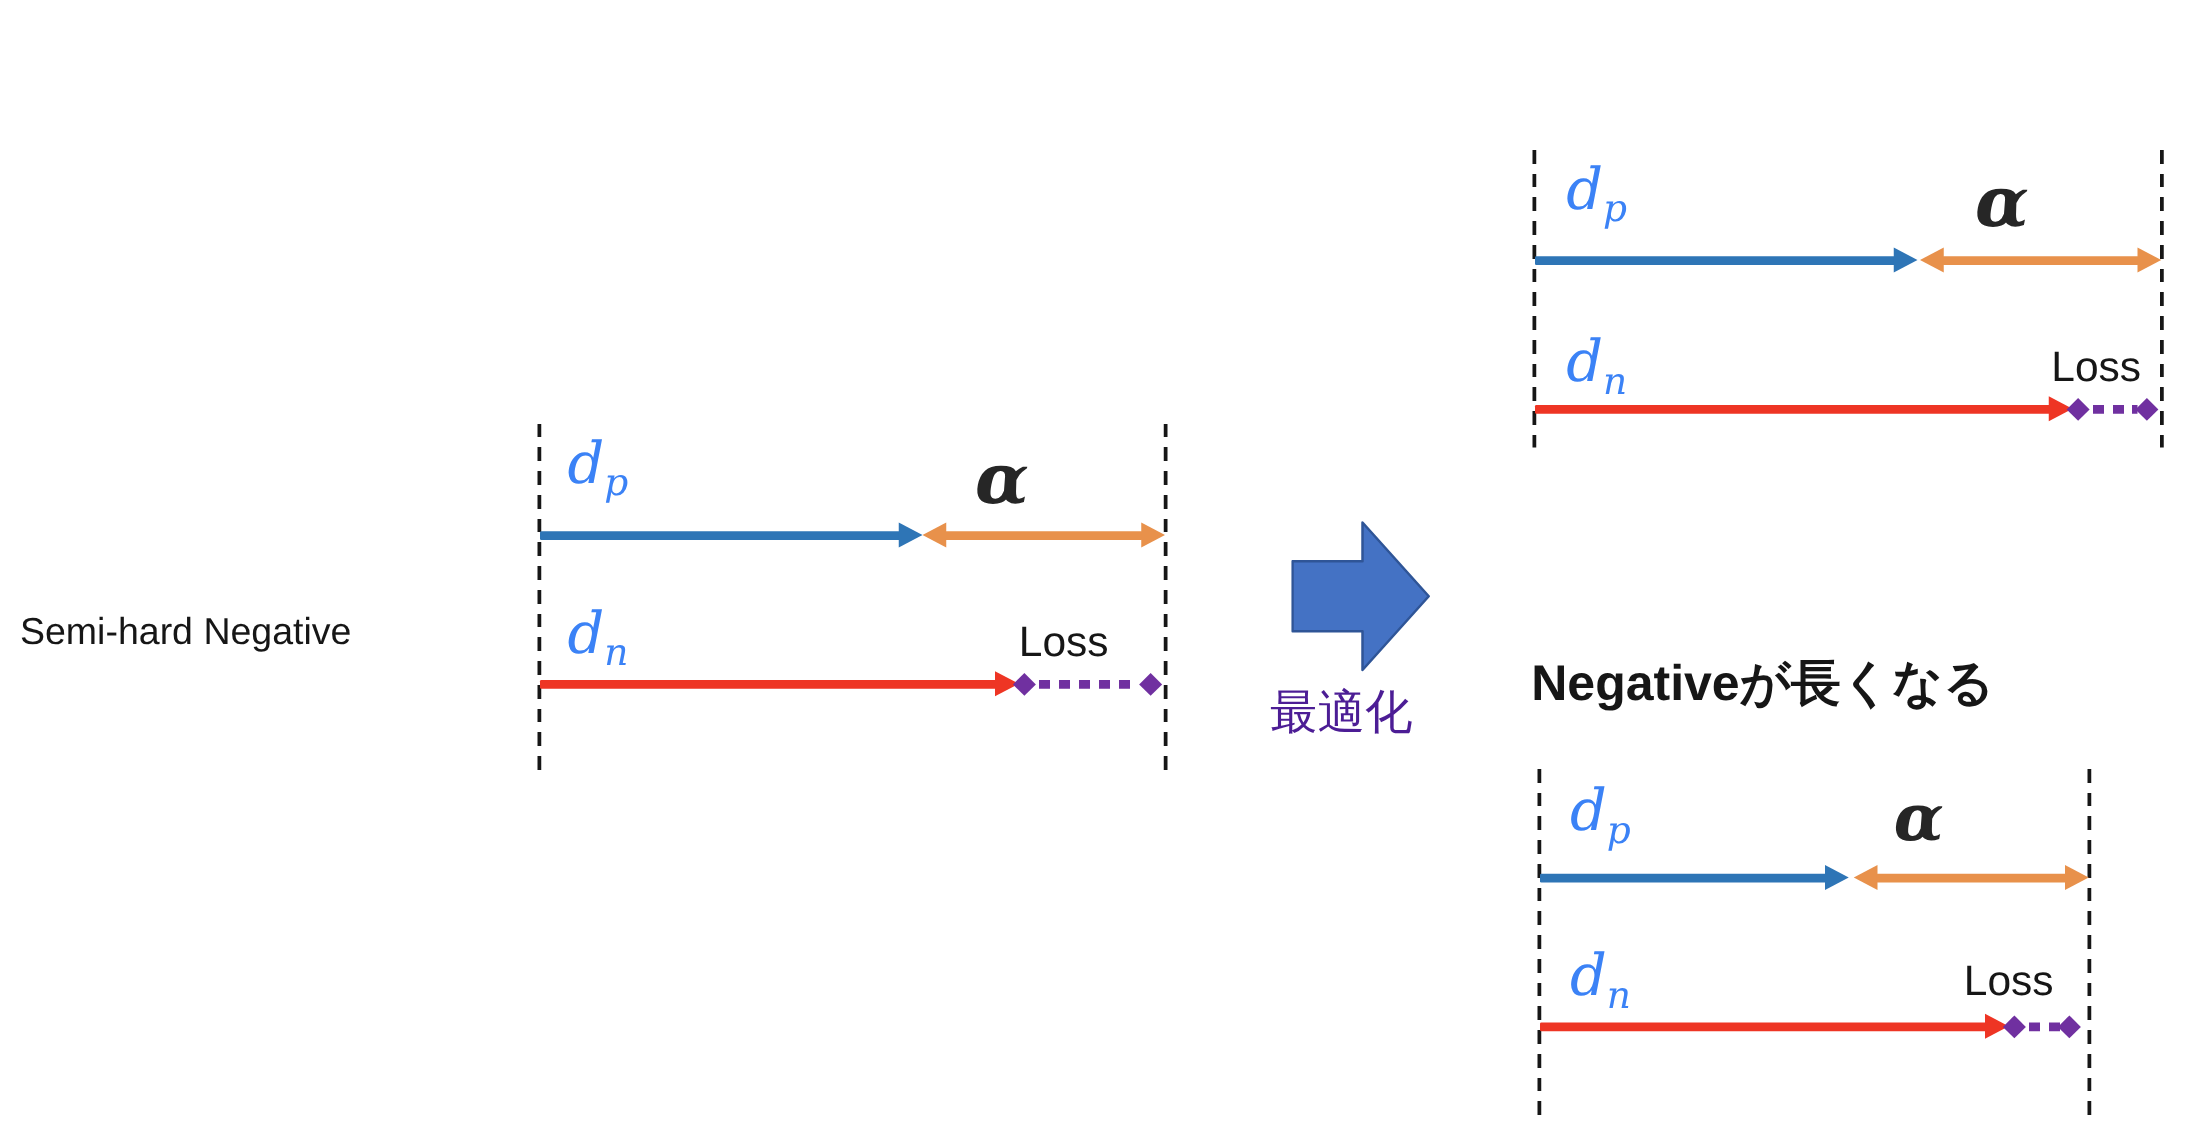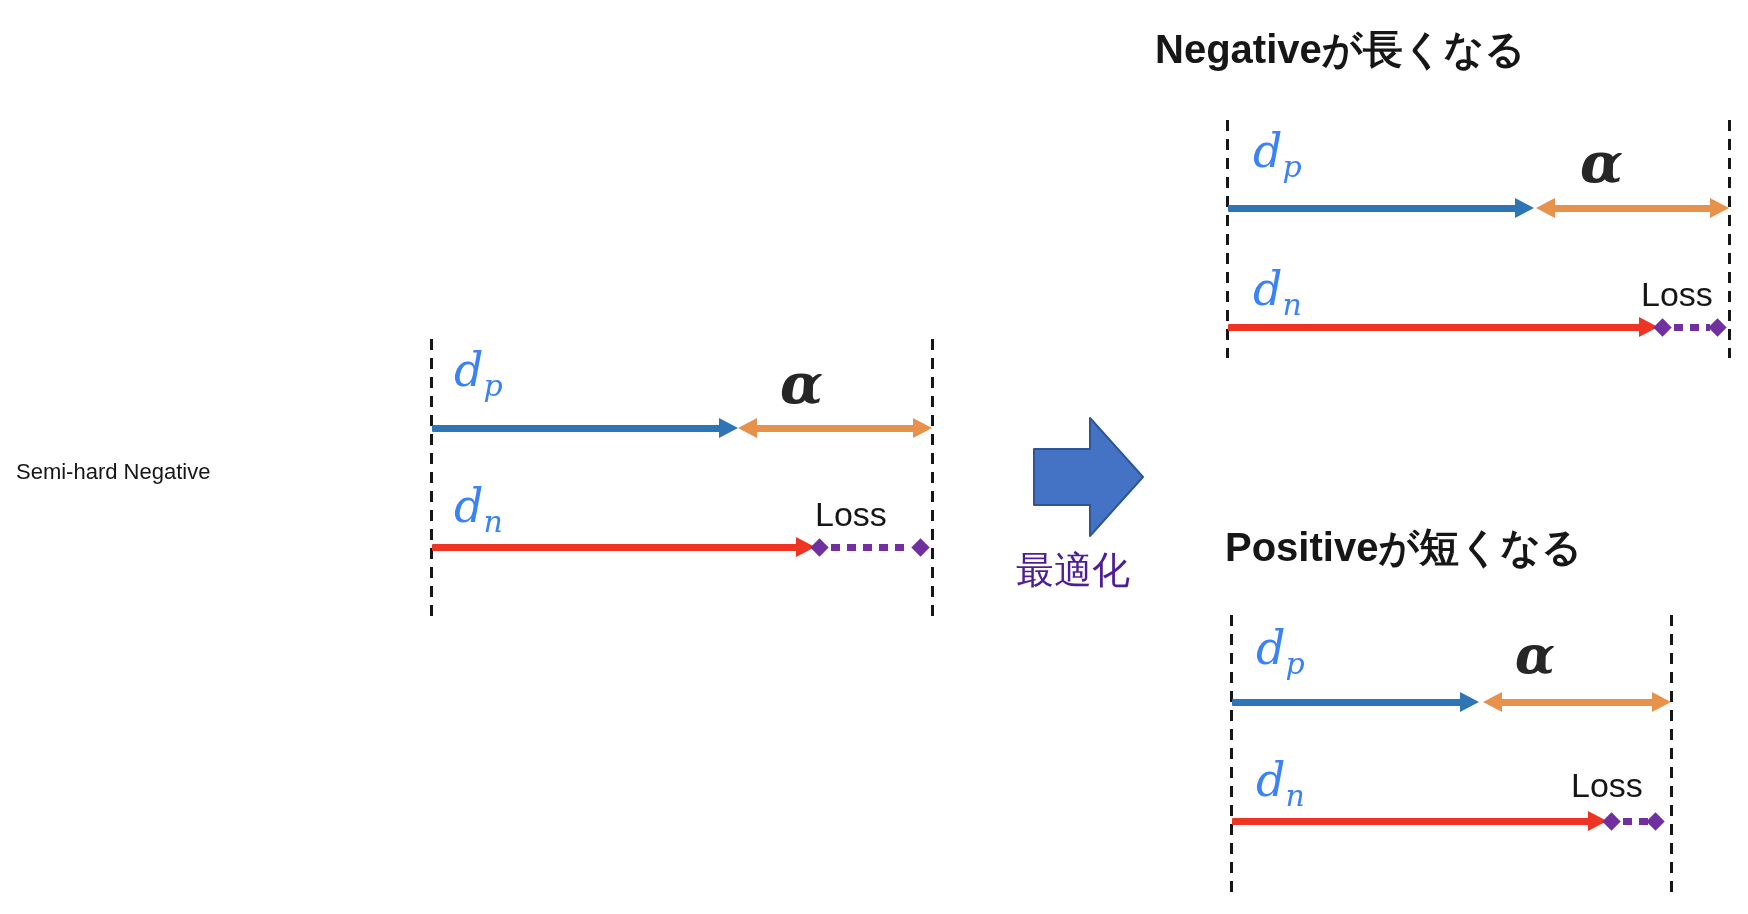--- a/index.html
+++ b/index.html
@@ -24,21 +24,21 @@
   .diamond{position:absolute;width:13px;height:13px;background:var(--loss);transform:rotate(45deg);}
   .dots{position:absolute;height:7px;
         background:repeating-linear-gradient(90deg,var(--loss) 0 9px,transparent 9px 16px);}
   .math{font-family:"DejaVu Serif","Liberation Serif",serif;font-style:italic;
         font-size:46px;line-height:1;color:#3b82f6;}
   .math sub{font-size:30px;line-height:0;vertical-align:-10px;}
   .alpha{font-family:"DejaVu Serif","Liberation Serif",serif;font-style:italic;
          font-size:56px;line-height:1;color:#262626;font-weight:600;}
   .loss-label{font-size:34px;line-height:1;color:#161616;}
   .panel-title{position:absolute;font-size:40px;font-weight:700;color:#161616;line-height:1.1;white-space:nowrap;}
-  .caption{font-size:22px;color:#161616;line-height:1.2;white-space:nowrap;}
+  .caption{font-size:30px;color:#161616;line-height:1.2;white-space:nowrap;margin-top:29px;}
   .opt-label{font-size:38px;color:#4c1d95;line-height:1.1;white-space:nowrap;}
 </style>
 </head>
 <body>
 
 <div id="stage">
 
   <div class="abs caption" style="left:16px;top:459px;">Semi-hard Negative</div>
 
   <div class="panel" style="left:432px;top:339px;width:501px;height:284px;">
@@ -62,21 +62,20 @@
     <div class="diamond" style="left:381px;top:202px;"></div>
     <div class="dots" style="left:399px;top:205px;width:80px;"></div>
     <div class="diamond" style="left:482px;top:202px;"></div>
   </div>
 
   <svg class="abs" style="left:1033px;top:415px;" width="112" height="124" viewBox="0 0 112 124">
     <polygon points="1,34 57,34 57,3 110,62 57,121 57,90 1,90" style="fill:var(--arrow);stroke:var(--arrow_border);stroke-width:2;stroke-linejoin:round;"></polygon>
   </svg>
   <div class="abs opt-label" style="left:1016px;top:550px;">最適化</div>
 
-  <div class="panel-title" style="left:1155px;top:27px;">Negativeが長くなる</div>
 
   <div class="panel" style="left:1228px;top:120px;width:502px;height:238px;">
     <div class="dash-v" style="left:-2px;height:238px;"></div>
     <div class="dash-v" style="left:500px;height:238px;"></div>
 
     <div class="abs math" style="left:25px;top:8px;"><span>d</span><sub>p</sub></div>
     <div class="hline c-pos" style="left:0;top:85px;width:288px;"></div>
     <div class="head-r c-pos" style="left:287px;top:78px;"></div>
 
     <div class="abs alpha" style="left:352px;top:14px;">α</div>
@@ -87,21 +86,21 @@
     <div class="abs math" style="left:25px;top:146px;"><span>d</span><sub>n</sub></div>
     <div class="hline c-neg" style="left:0;top:204px;width:412px;"></div>
     <div class="head-r c-neg" style="left:411px;top:197px;"></div>
 
     <div class="abs loss-label" style="left:413px;top:157px;">Loss</div>
     <div class="diamond" style="left:428px;top:201px;"></div>
     <div class="dots" style="left:446px;top:204px;width:36px;"></div>
     <div class="diamond" style="left:483px;top:201px;"></div>
   </div>
 
-  <div class="panel-title" style="left:1225px;top:525px;">Positiveが短くなる</div>
+  <div class="panel-title" style="left:1225px;top:525px;">Negativeが長くなる</div>
 
   <div class="panel" style="left:1232px;top:615px;width:440px;height:285px;">
     <div class="dash-v" style="left:-2px;height:285px;"></div>
     <div class="dash-v" style="left:438px;height:285px;"></div>
 
     <div class="abs math" style="left:24px;top:10px;"><span>d</span><sub>p</sub></div>
     <div class="hline c-pos" style="left:0;top:84px;width:229px;"></div>
     <div class="head-r c-pos" style="left:228px;top:77px;"></div>
 
     <div class="abs alpha" style="left:283px;top:14px;font-size:52px;">α</div>

